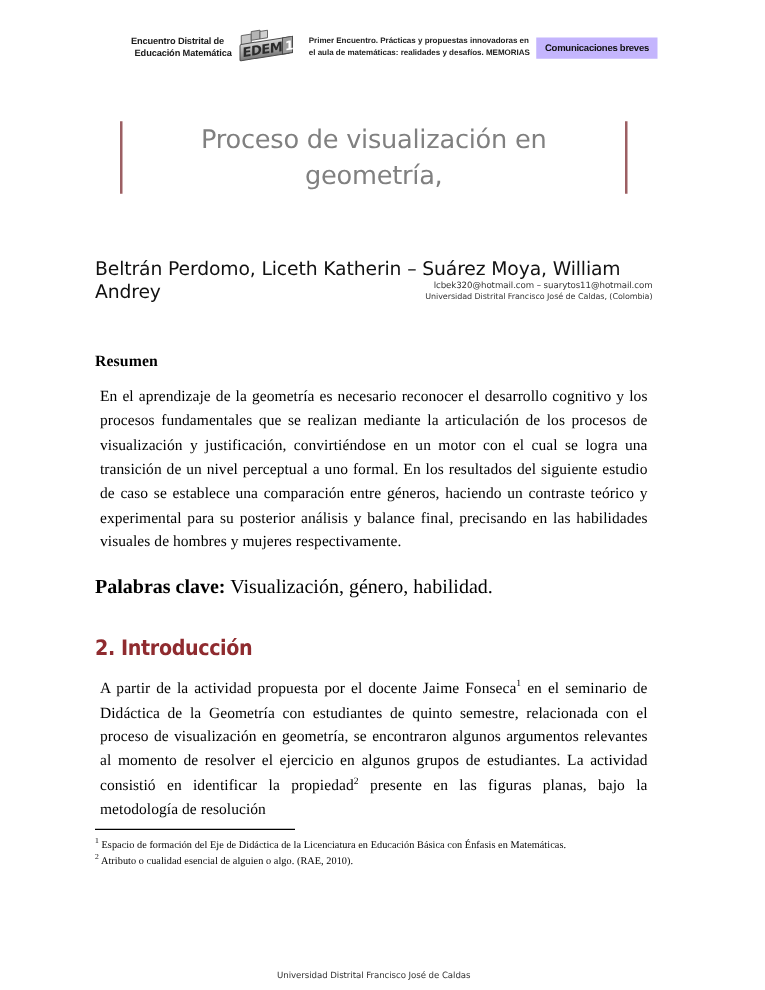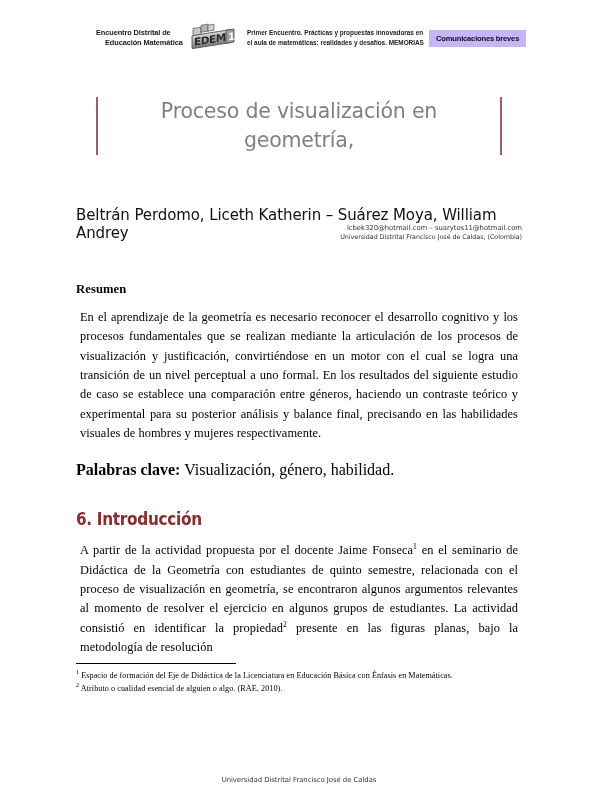--- a/index.html
+++ b/index.html
@@ -25,20 +25,21 @@
 
   
   .doc-header {
     position: absolute;
     left: 96px;
     top: 20px;
     width: 424px;
     height: 36px;
     display: flex;
     align-items: center;
+    text-align: center;
   }
   .brand-block {
     font-family: "Liberation Sans", sans-serif;
     font-size: 7.4px;
     font-weight: bold;
     color: #1a1a1a;
     line-height: 1.32;
     letter-spacing: -0.1px;
     width: 92px;
     flex: 0 0 auto;
@@ -286,21 +287,21 @@
 
   <div class="body-col">
 
     <h2 class="h-bold">Resumen</h2>
     <p class="para">En el aprendizaje de la geometría es necesario reconocer el desarrollo cognitivo y los procesos fundamentales que se realizan mediante la articulación de los procesos de visualización y justificación, convirtiéndose en un motor con el cual se logra una transición de un nivel perceptual a uno formal. En los resultados del siguiente estudio de caso se establece una comparación entre géneros, haciendo un contraste teórico y experimental para su posterior análisis y balance final, precisando en las habilidades visuales de hombres y mujeres respectivamente.</p>
 
     <p class="keywords">
       <b>Palabras clave:</b><span> Visualización, género, habilidad.</span>
     </p>
 
-    <h2 class="section-heading">6. Introducción</h2>
+    <h2 class="section-heading">2. Introducción</h2>
 
     <p class="para">
       <span>A partir de la actividad propuesta por el docente Jaime Fonseca</span><sup>1</sup><span> en el seminario de Didáctica de la Geometría con estudiantes de quinto semestre, relacionada con el proceso de visualización en geometría, se encontraron algunos argumentos relevantes al momento de resolver el ejercicio en algunos grupos de estudiantes. La actividad consistió en identificar la propiedad</span><sup>2</sup><span> presente en las figuras planas, bajo la metodología de resolución</span>
     </p>
   </div>
 
   <div class="footnote-area">
     <div class="footnote-rule"></div>
 
     <p class="footnote">

